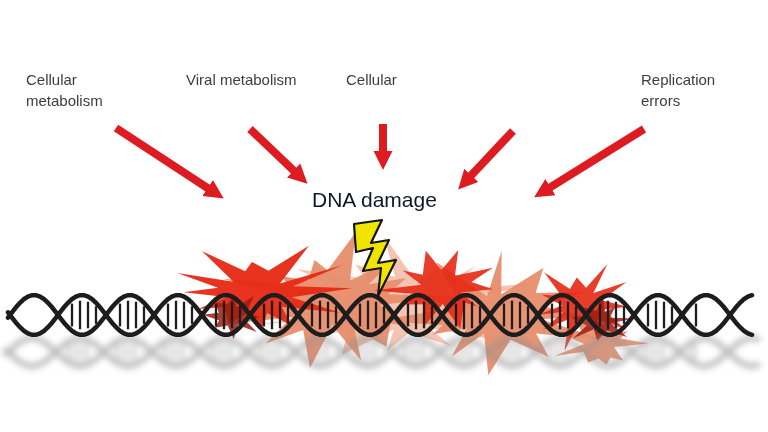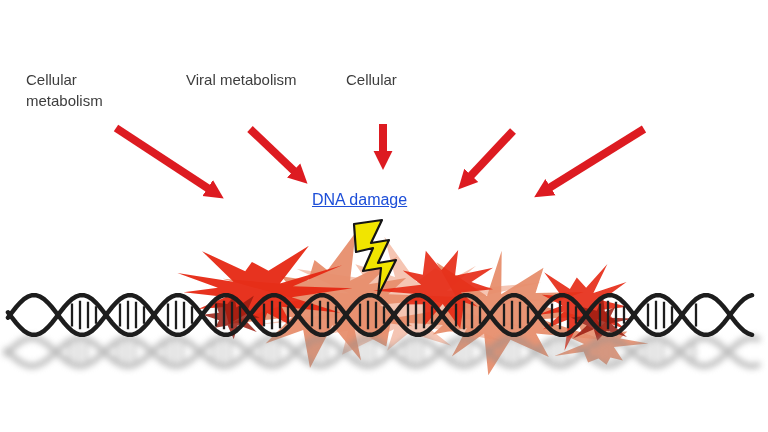--- a/index.html
+++ b/index.html
@@ -1,20 +1,20 @@
 <!DOCTYPE html>
 <html><head>
 <meta charset="utf-8">
 <style>
   html,body{margin:0;padding:0;background:#ffffff;}
   body{font-family:"Liberation Sans","DejaVu Sans",sans-serif;}
-  .stage{position:relative;width:768px;height:432px;background:#ffffff;overflow:hidden;border-radius:6px;}
+  .stage{position:relative;width:768px;height:432px;background:#ffffff;overflow:hidden;}
   .stage svg{position:absolute;left:0;top:0;}
   .cause-label{position:absolute;font-size:15px;line-height:21px;color:#3d3d3d;}
-  .center-label{position:absolute;font-size:16px;line-height:28px;color:#1d4ed8;text-decoration:underline;}
+  .center-label{position:absolute;font-size:21px;line-height:28px;color:#0f172a;}
 </style>
 </head>
 <body>
 
 <div class="stage">
 
   <svg width="768" height="432" viewBox="0 0 768 432">
     <defs>
       <filter id="shadowBlur" x="-20%" y="-60%" width="140%" height="220%">
         <feGaussianBlur stdDeviation="3.2"></feGaussianBlur>
@@ -150,15 +150,16 @@
     <polygon points="354,224 382,220 371,243 389,240 378,263 396,260 378,296 381,268 363,271 373,248 356,252" stroke="#141414" stroke-width="2.2" stroke-linejoin="round" fill="#f1e500"></polygon>
   </svg>
 
   <div class="cause-label" style="left:26px;top:69px;width:86px">Cellular metabolism</div>
 
   <div class="cause-label" style="left:186px;top:69px;width:130px">Viral metabolism</div>
 
   <div class="cause-label" style="left:346px;top:69px;width:90px">Cellular</div>
 
 
+  <div class="cause-label" style="left:641px;top:69px;width:96px">Replication errors</div>
 
   <div class="center-label" style="left:312px;top:186px">DNA damage</div>
 </div>
 
 </body></html>

